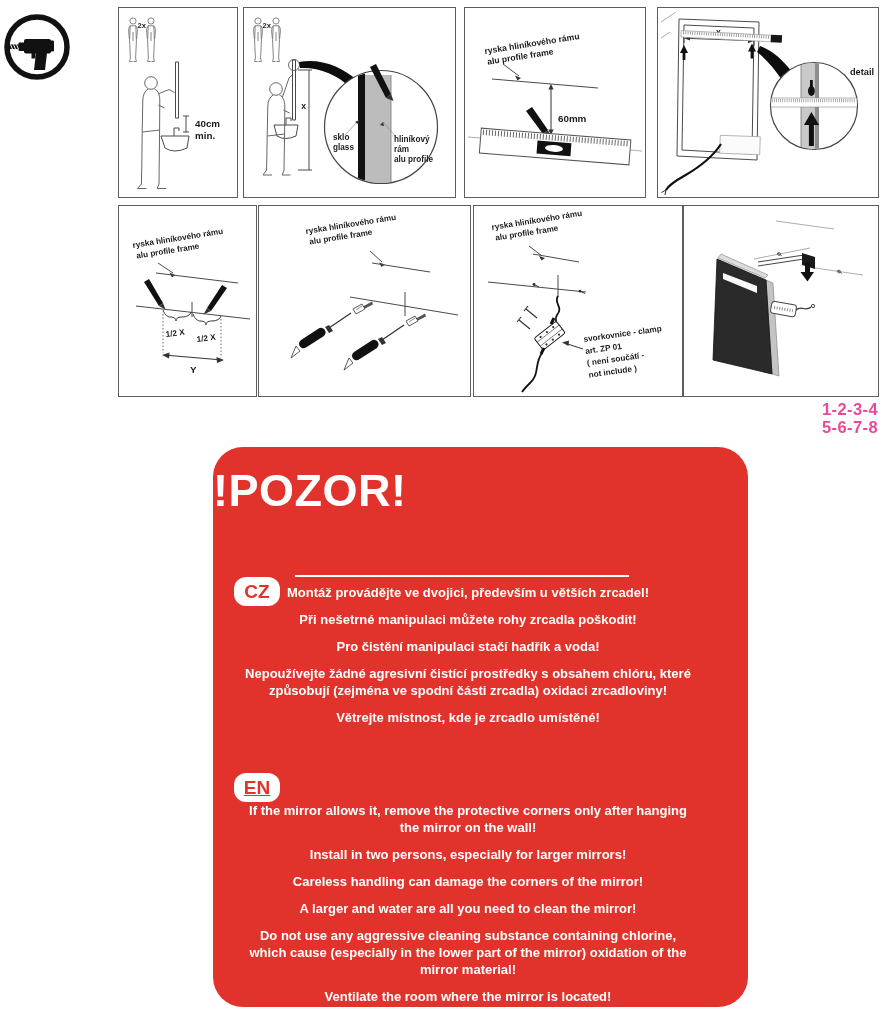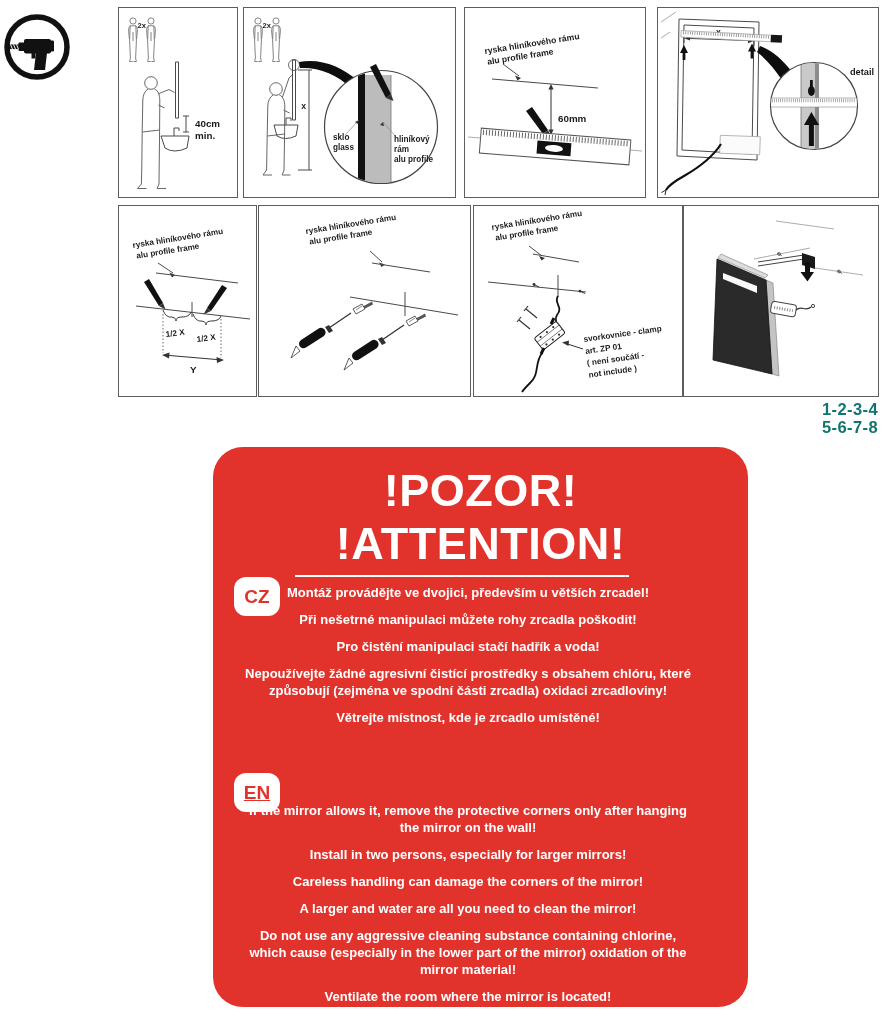--- a/index.html
+++ b/index.html
@@ -13,31 +13,31 @@
   #panel-2{left:243px;top:7px;width:213px;height:191px;}
   #panel-3{left:464px;top:7px;width:182px;height:191px;}
   #panel-4{left:657px;top:7px;width:222px;height:191px;}
   #panel-5{left:118px;top:205px;width:139px;height:192px;}
   #panel-6{left:258px;top:205px;width:213px;height:192px;}
   #panel-7{left:473px;top:205px;width:210px;height:192px;}
   #panel-8{left:683px;top:205px;width:196px;height:192px;}
   #drill-badge{position:absolute;left:3px;top:13px;width:68px;height:68px;}
   #sequence{
     position:absolute;right:9px;top:401px;text-align:right;
-    font-weight:bold;font-size:16.5px;line-height:17.5px;color:#0f766e;letter-spacing:.4px;
+    font-weight:bold;font-size:16.5px;line-height:17.5px;color:#ec4899;letter-spacing:.4px;
   }
   #warning-box{
     position:absolute;left:213px;top:447px;width:535px;height:560px;
     border-radius:30px;color:#fff;
   }
-  .w-title{ text-align:center;font-weight:bold;font-size:45px;line-height:53px;letter-spacing:.5px; }
+  .w-title{ font-weight:bold;font-size:45px;line-height:53px;letter-spacing:.5px; }
   .w-title-wrap{padding-top:17px;}
   .divider{position:absolute;left:82px;top:128px;width:334px;height:2px;background:#fff;}
   .lang-badge{
-    position:absolute;left:21px;width:46px;height:39px;background:#fff;border-radius:12px;
+    position:absolute;left:21px;width:46px;height:29px;background:#fff;border-radius:12px;
     font-weight:bold;font-size:19px;display:flex;align-items:center;justify-content:center;
   }
   #badge-cz{top:130px;}
   #badge-en{top:326px;text-decoration:underline;}
   .items{position:absolute;left:17px;width:464px;text-align:center;font-weight:bold;font-size:13px;line-height:17px;}
   .items p{margin:0 0 10px 12px;}
   #cz-items{top:137px;}
   #en-items{top:355px;}
   
   svg text{font-family:"Liberation Sans",sans-serif;font-weight:bold;fill:#1b1b1b;}
@@ -405,21 +405,20 @@
 </div>
 
 <div id="sequence">
   <div>1-2-3-4</div>
   <div>5-6-7-8</div>
 </div>
 
 <div id="warning-box" class="accent-bg" style="background: rgb(225, 51, 43);">
   <div class="w-title-wrap">
     <div class="w-title">!POZOR!</div>
-    <div class="w-title">!ATTENTION!</div>
   </div>
   <div class="divider"></div>
   <div class="lang-badge accent-text" id="badge-cz" style="color: rgb(225, 51, 43);">CZ</div>
   <div class="items" id="cz-items">
     <p>Montáž provádějte ve dvojici, především u větších zrcadel!</p>
     <p>Při nešetrné manipulaci můžete rohy zrcadla poškodit!</p>
     <p>Pro čistění manipulaci stačí hadřík a voda!</p>
     <p>Nepoužívejte žádné agresivní čistící prostředky s obsahem chlóru, které způsobují (zejména ve spodní části zrcadla) oxidaci zrcadloviny!</p>
     <p>Větrejte místnost, kde je zrcadlo umístěné!</p>
   </div>

